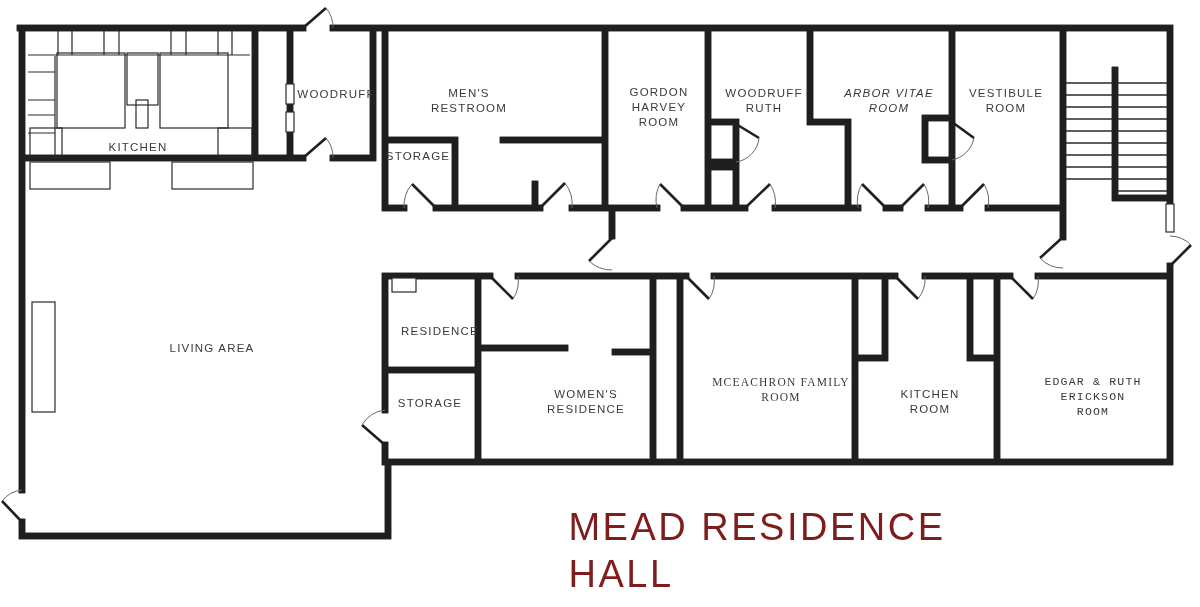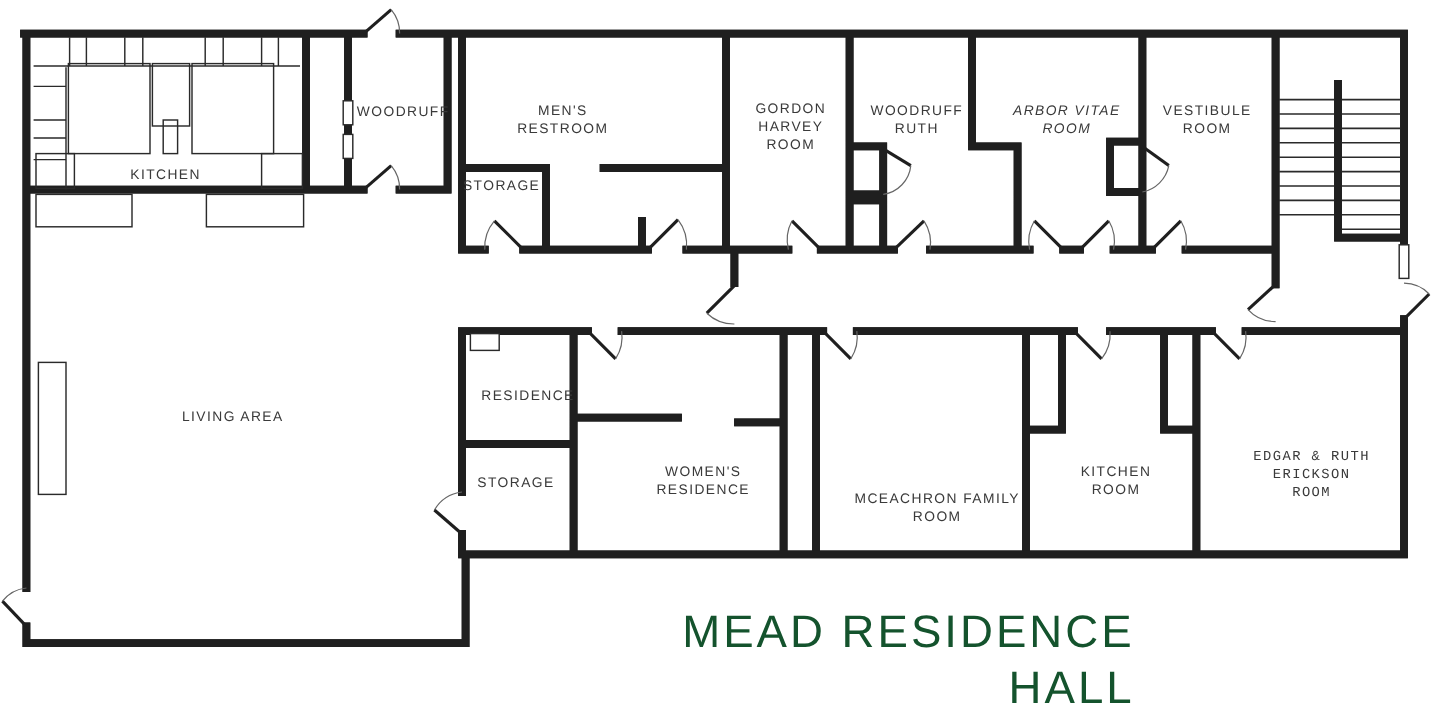--- a/index.html
+++ b/index.html
@@ -8,22 +8,22 @@
     font-family:"Liberation Sans", sans-serif;
   }
   #plan-svg{position:absolute;left:0;top:0;}
   .room-label{
     position:absolute;transform:translate(-50%,-50%);
     font-size:11.5px;letter-spacing:1.2px;line-height:15px;color:#3a3a3a;
     text-align:center;white-space:pre-line;pointer-events:none;
   }
   #plan-title{
     position:absolute;left:757px;top:551px;transform:translate(-50%,-50%);
-    font-size:38px;letter-spacing:2.5px;line-height:47px;color:#14532d;
-    text-align:right;white-space:pre-line;
+    font-size:38px;letter-spacing:2.5px;line-height:47px;color:#7f1d1d;
+    text-align:left;white-space:pre-line;
   }
 </style>
 </head>
 <body>
 
 <div id="plan-container">
 
   <svg id="plan-svg" width="1200" height="607" viewBox="0 0 1200 607">
 
     <g>
@@ -169,26 +169,26 @@
       <div class="room-label" style="left: 418px; top: 156px;">STORAGE</div>
       <div class="room-label" style="left: 659px; top: 107px;">GORDON
 HARVEY
 ROOM</div>
       <div class="room-label" style="left: 764px; top: 101px;">WOODRUFF
 RUTH</div>
       <div class="room-label" style="left: 889px; top: 101px; font-style: italic;">ARBOR VITAE
 ROOM</div>
       <div class="room-label" style="left: 1006px; top: 101px;">VESTIBULE
 ROOM</div>
-      <div class="room-label" style="left: 194px; top: 348px; text-align: right;">LIVING AREA</div>
+      <div class="room-label" style="left: 212px; top: 348px; text-align: right;">LIVING AREA</div>
       <div class="room-label" style="left: 440px; top: 331px;">RESIDENCE</div>
       <div class="room-label" style="left: 430px; top: 403px;">STORAGE</div>
       <div class="room-label" style="left: 586px; top: 402px;">WOMEN'S
 RESIDENCE</div>
-      <div class="room-label" style="left: 781px; top: 424px;">MCEACHRON FAMILY
+      <div class="room-label" style="left: 781px; top: 390px; font-family: Liberation Serif, serif;">MCEACHRON FAMILY
 ROOM</div>
       <div class="room-label" style="left: 930px; top: 402px;">KITCHEN
 ROOM</div>
       <div class="room-label" style="left: 1093px; top: 396px; font-family: Liberation Mono, monospace;">EDGAR &amp; RUTH
 ERICKSON
 ROOM</div>
     </div>
 
   <div id="plan-title">MEAD RESIDENCE
 HALL</div>

